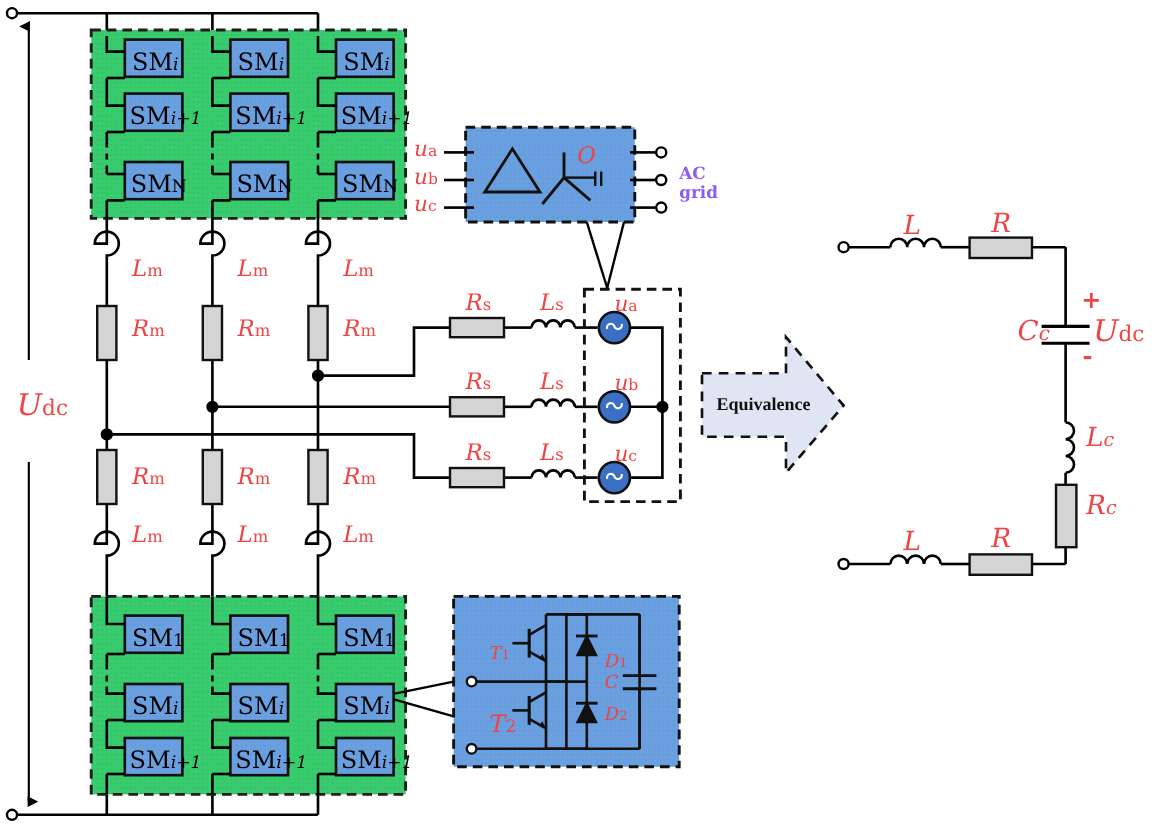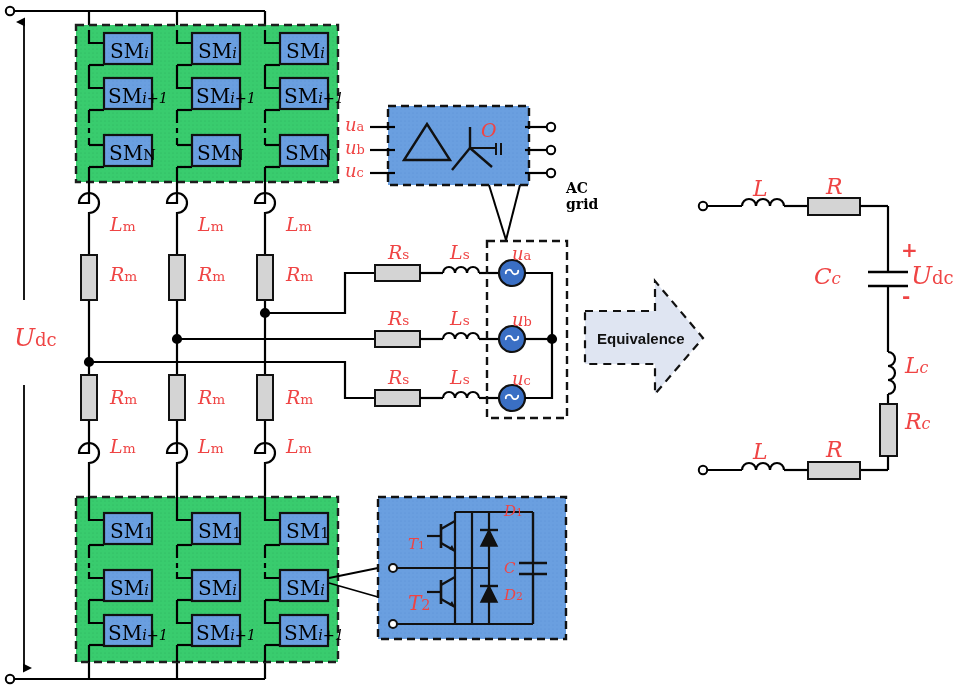--- a/index.html
+++ b/index.html
@@ -6,24 +6,24 @@
   #root{position:relative;width:960px;height:690px;background:#ffffff;
         font-family:"DejaVu Serif", serif;overflow:hidden;}
   #svgroot{position:absolute;left:0;top:0;width:960px;height:690px;}
   .lbl{position:absolute;white-space:nowrap;font-family:"DejaVu Serif",serif;
        color:#ef4444;line-height:1;}
   .ital{font-style:italic;}
   .smtxt{position:absolute;white-space:nowrap;font-family:"DejaVu Serif",serif;
          color:#000;font-size:20px;line-height:1;}
   .sub{font-size:0.72em;}
   .subi{font-size:0.72em;font-style:italic;}
-  .eqtxt{position:absolute;font-family:Liberation Sans, sans-serif;font-weight:bold;
+  .eqtxt{position:absolute;font-family:Liberation Serif, serif;font-weight:bold;
          font-size:15px;color:#111;white-space:nowrap;}
   .acgrid{position:absolute;font-family:"DejaVu Serif",serif;font-weight:bold;
-          font-size:14px;color:#000000;line-height:1.12;margin-top:43px;}
+          font-size:14px;color:#8b5cf6;line-height:1.12;}
 </style>
 </head>
 <body>
 
 <div id="root">
 
 <svg id="svgroot" viewBox="0 0 960 690">
   <defs>
     <marker id="arrUp" markerWidth="10" markerHeight="10" refX="5" refY="8" orient="auto-start-reverse" markerUnits="userSpaceOnUse">
       <path d="M5,0 L9.5,9 L0.5,9 Z" fill="#000"></path>
@@ -418,30 +418,30 @@
 <div class="lbl ital" style="left:450px;top:243px;font-size:19px;">L<span class="sub" style="font-style:normal;">s</span></div>
 <div class="lbl ital" style="left:450px;top:309px;font-size:19px;">L<span class="sub" style="font-style:normal;">s</span></div>
 <div class="lbl ital" style="left:450px;top:368px;font-size:19px;">L<span class="sub" style="font-style:normal;">s</span></div>
 
 <div class="lbl ital" style="left:512px;top:245px;font-size:18px;">u<span class="sub" style="font-style:normal;">a</span></div>
 <div class="lbl ital" style="left:512px;top:311px;font-size:18px;">u<span class="sub" style="font-style:normal;">b</span></div>
 <div class="lbl ital" style="left:512px;top:370px;font-size:18px;">u<span class="sub" style="font-style:normal;">c</span></div>
 
 <div class="lbl ital" style="left:408px;top:537px;font-size:15px;">T<span class="sub" style="font-style:normal;">1</span></div>
 <div class="lbl ital" style="left:408px;top:593px;font-size:20px;">T<span class="sub" style="font-style:normal;">2</span></div>
-<div class="lbl ital" style="left:504px;top:504px;font-size:15px;">D<span class="sub" style="font-style:normal;">1</span></div>
+<div class="lbl ital" style="left:504px;top:544px;font-size:15px;">D<span class="sub" style="font-style:normal;">1</span></div>
 <div class="lbl ital" style="left:504px;top:588px;font-size:15px;">D<span class="sub" style="font-style:normal;">2</span></div>
 <div class="lbl ital" style="left:504px;top:561px;font-size:15px;">C</div>
 
 <div class="eqtxt" style="left:597px;top:330px;">Equivalence</div>
 
 <div class="lbl ital" style="left:753px;top:178px;font-size:22px;">L</div>
 <div class="lbl ital" style="left:826px;top:176px;font-size:22px;">R</div>
 <div class="lbl ital" style="left:753px;top:441px;font-size:22px;">L</div>
 <div class="lbl ital" style="left:826px;top:439px;font-size:22px;">R</div>
-<div class="lbl ital" style="left:814px;top:265px;font-size:23px;">C<span class="subi">c</span></div>
+<div class="lbl ital" style="left:848px;top:265px;font-size:23px;">C<span class="subi">c</span></div>
 <div class="lbl ital" style="left:911px;top:263px;font-size:25px;">U<span class="sub" style="font-style:normal;">dc</span></div>
 <div class="lbl" style="left:901px;top:240px;font-size:20px;font-weight:bold;">+</div>
 <div class="lbl" style="left:902px;top:286px;font-size:20px;font-weight:bold;">-</div>
 <div class="lbl ital" style="left:905px;top:355px;font-size:22px;">L<span class="subi">c</span></div>
 <div class="lbl ital" style="left:905px;top:411px;font-size:22px;">R<span class="subi">c</span></div>
 
 </div>
 
 </body></html>

